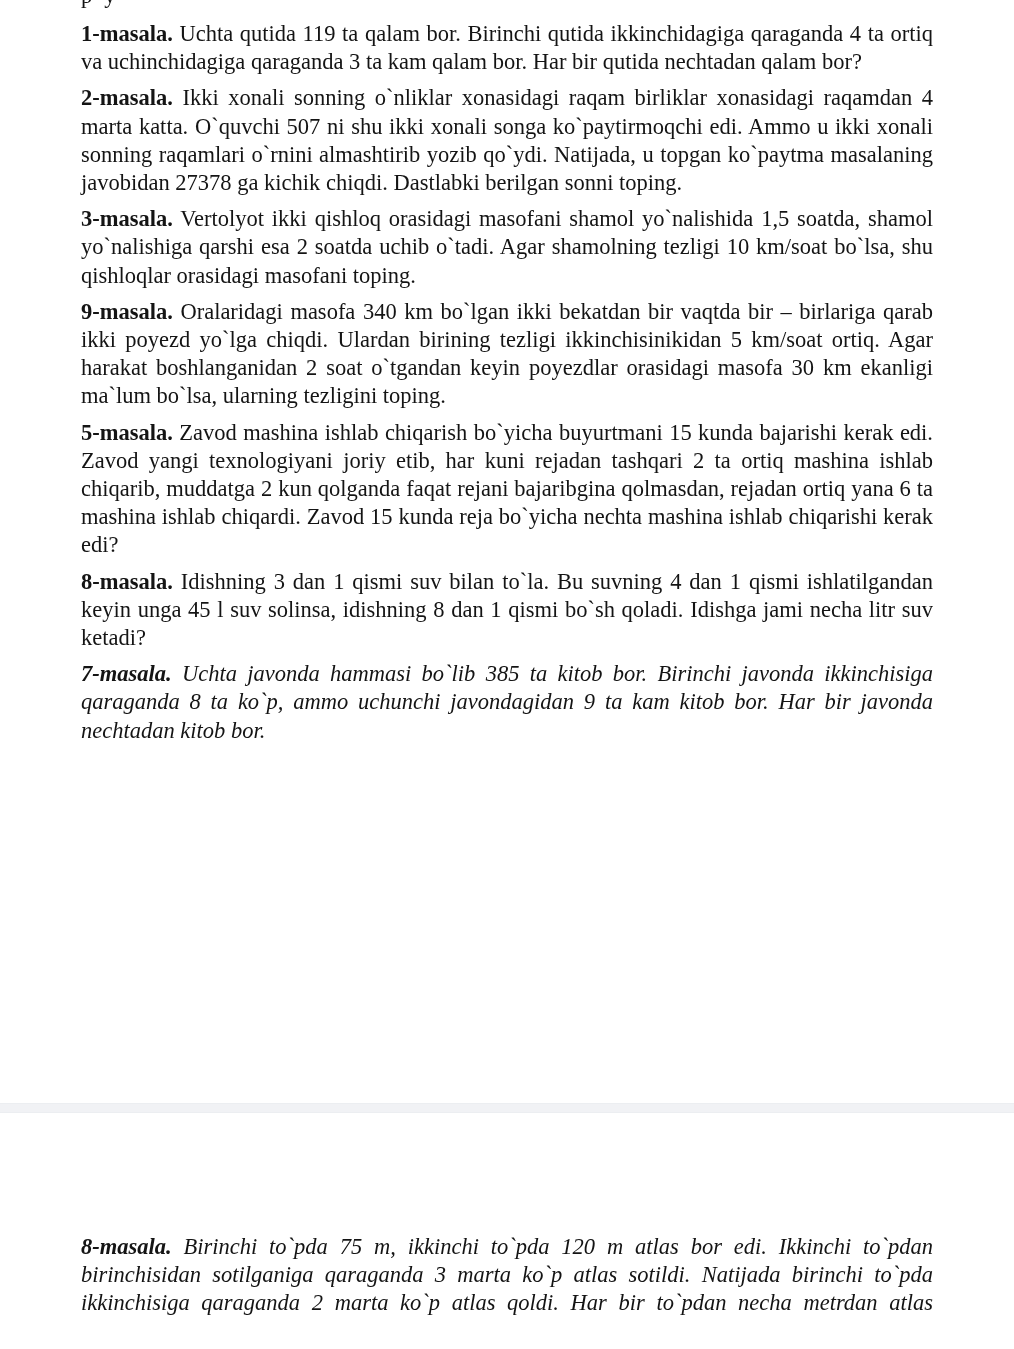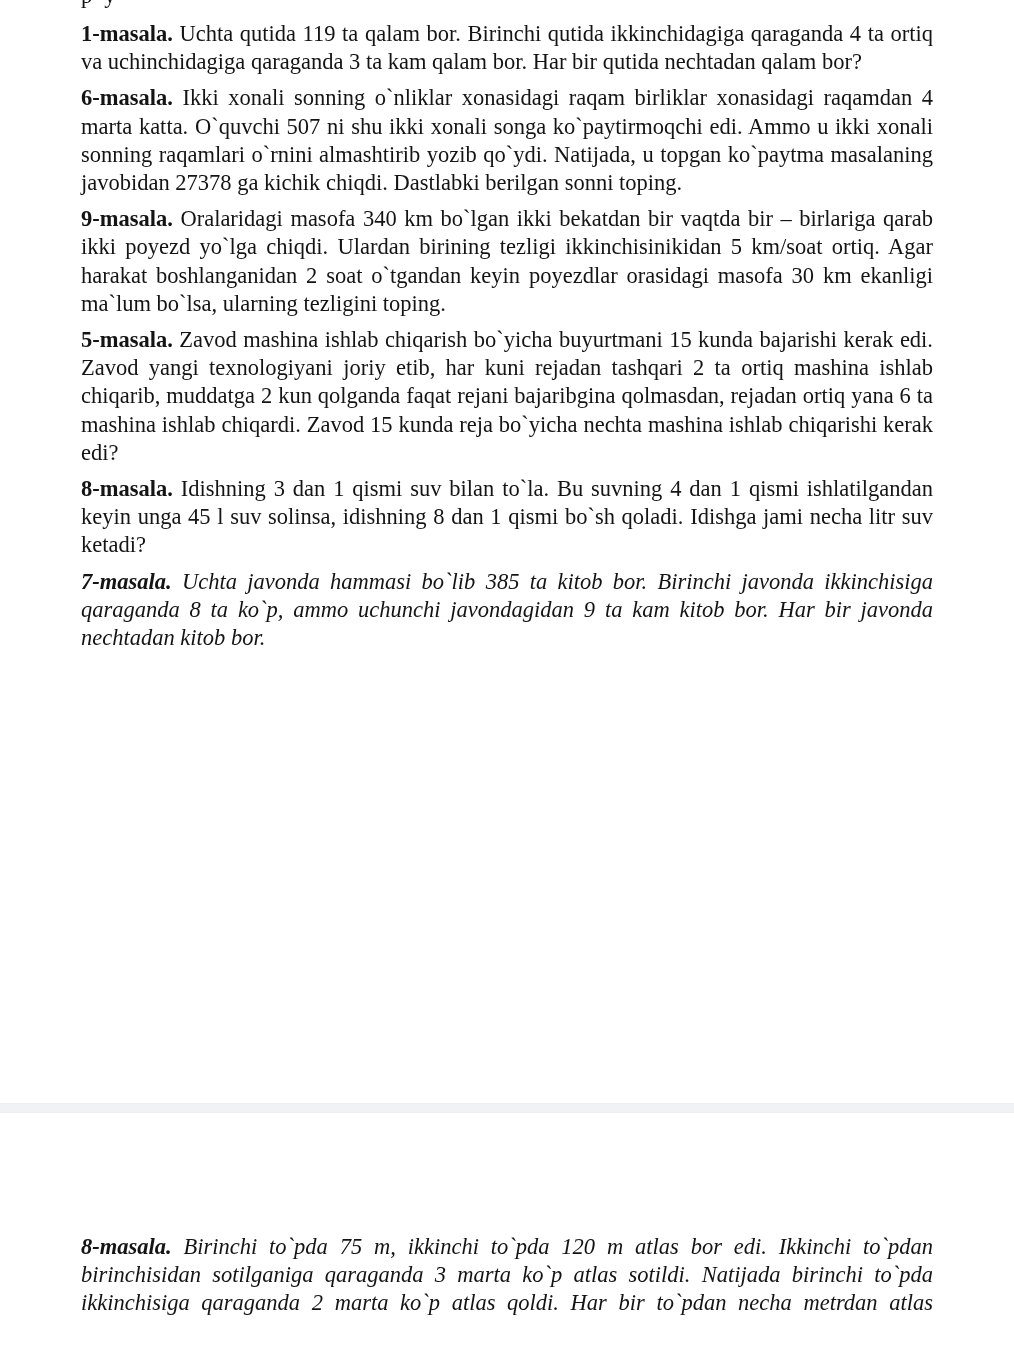--- a/index.html
+++ b/index.html
@@ -104,24 +104,28 @@
       <div class="clipped-line">
         <span class="clipped-inner">p       y</span>
       </div>
 
       <p class="problem">
         <span class="label">1-masala.</span>
         <span>Uchta qutida 119 ta qalam bor. Birinchi qutida ikkinchidagiga qaraganda 4 ta ortiq va uchinchidagiga qaraganda 3 ta kam qalam bor. Har bir qutida nechtadan qalam bor?</span>
       </p>
 
       <p class="problem">
-        <span class="label">6-masala.</span>
+        <span class="label">2-masala.</span>
         <span>Ikki xonali sonning o`nliklar xonasidagi raqam birliklar xonasidagi raqamdan 4 marta katta. O`quvchi 507 ni shu ikki xonali songa ko`paytirmoqchi edi. Ammo u ikki xonali sonning raqamlari o`rnini almashtirib yozib qo`ydi. Natijada, u topgan ko`paytma masalaning javobidan 27378 ga kichik chiqdi. Dastlabki berilgan sonni toping.</span>
       </p>
 
+      <p class="problem">
+        <span class="label">3-masala.</span>
+        <span>Vertolyot ikki qishloq orasidagi masofani shamol yo`nalishida 1,5 soatda, shamol yo`nalishiga qarshi esa 2 soatda uchib o`tadi. Agar shamolning tezligi 10 km/soat bo`lsa, shu qishloqlar orasidagi masofani toping.</span>
+      </p>
 
       <p class="problem">
         <span class="label">9-masala.</span>
         <span>Oralaridagi masofa 340 km bo`lgan ikki bekatdan bir vaqtda bir – birlariga qarab ikki poyezd yo`lga chiqdi. Ulardan birining tezligi ikkinchisinikidan 5 km/soat ortiq. Agar harakat boshlanganidan 2 soat o`tgandan keyin poyezdlar orasidagi masofa 30 km ekanligi ma`lum bo`lsa, ularning tezligini toping.</span>
       </p>
 
       <p class="problem">
         <span class="label">5-masala.</span>
         <span>Zavod mashina ishlab chiqarish bo`yicha buyurtmani 15 kunda bajarishi kerak edi. Zavod yangi texnologiyani joriy etib, har kuni rejadan tashqari 2 ta ortiq mashina ishlab chiqarib, muddatga 2 kun qolganda faqat rejani bajaribgina qolmasdan, rejadan ortiq yana 6 ta mashina ishlab chiqardi. Zavod 15 kunda reja bo`yicha nechta mashina ishlab chiqarishi kerak edi?</span>
       </p>

